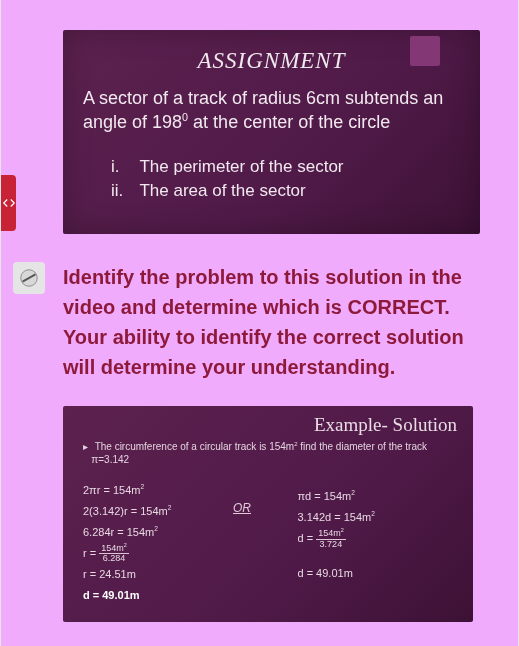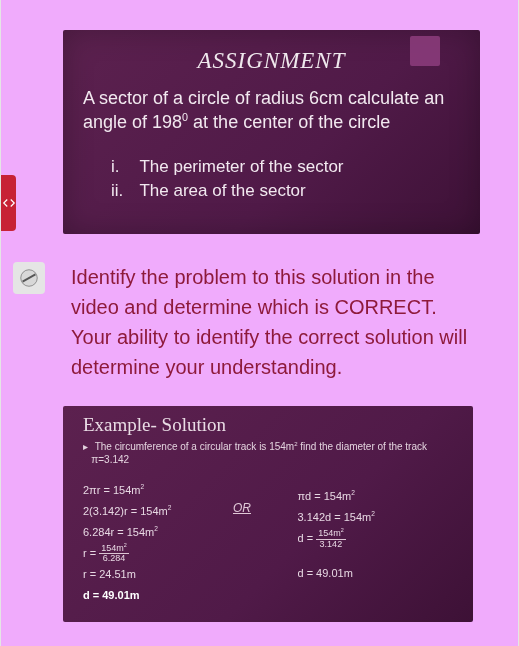--- a/index.html
+++ b/index.html
@@ -73,40 +73,40 @@
     flex: 0 0 32px;
     background: #e5e5e5;
     border-radius: 4px;
     display:flex;align-items:center;justify-content:center;
   }
   .avatar svg { width: 22px; height: 22px; }
   .instruction {
     color: #8e1a3b;
     font-size: 20px;
     line-height: 1.5;
-    font-weight: 400;
-    margin-left: 8px;
+    font-weight: 700;
   }
   .slide2-wrap { margin-top: 24px; }
   .slide2 {
     width: 410px;
     background: linear-gradient(135deg, #5c214f 0%, #501a48 60%, #3d1136 100%);
     color:#fff;
     box-sizing: border-box;
     padding: 8px 16px 16px 20px;
     font-size: 11px;
     position: relative;
     overflow: hidden;
     border-radius: 2px;
   }
   .slide2-title {
     font-family: Georgia, 'Times New Roman', serif;
     font-size: 19px;
     color:#e9dce5;
     margin-bottom: 4px;
+    text-align: right;
   }
   .slide2-sub {
     font-size: 10px; color:#e3d3de; line-height:1.3;
   }
   .bullet { font-size:10px; margin-right:4px; }
   .slide2-cols {
     display:flex;
     margin-top: 14px;
     gap: 20px;
   }
@@ -157,21 +157,21 @@
       <path d="M15 6 L21 12 L15 18" fill="none" stroke="#fff" stroke-width="2"></path>
     </svg>
   </div>
 
   <div class="inner">
 
     <div class="slide">
       <div class="corner-sq"></div>
       <div class="slide1-title">ASSIGNMENT</div>
       <div class="slide1-body">
-        <span>A sector of a circle of radius 6cm calculate an</span><br>
+        <span>A sector of a track of radius 6cm subtends an</span><br>
         <span>angle of 198</span><sup>0</sup><span> at the center of the circle</span><br>
         <div class="slide1-list">
           <div>
             <span class="num">i.</span>
             <span>The perimeter of the sector</span>
           </div>
           <div>
             <span class="num">ii.</span>
             <span>The area of the sector</span>
           </div>
@@ -216,21 +216,21 @@
             <div class="bold">d = 49.01m</div>
           </div>
 
           <div class="scol right" style="width:42%">
             <div><span>πd = 154m</span><sup>2</sup></div>
             <div><span>3.142d = 154m</span><sup>2</sup></div>
             <div style="line-height:1.2">
               <span>d = </span>
               <span class="frac">
                 <span class="top"><span>154m</span><sup>2</sup></span>
-                <span class="bot">3.142</span>
+                <span class="bot">3.724</span>
               </span>
             </div>
             <div style="height:14px"></div>
             <div>d = 49.01m</div>
           </div>
         </div>
       </div>
     </div>
 
   </div>

